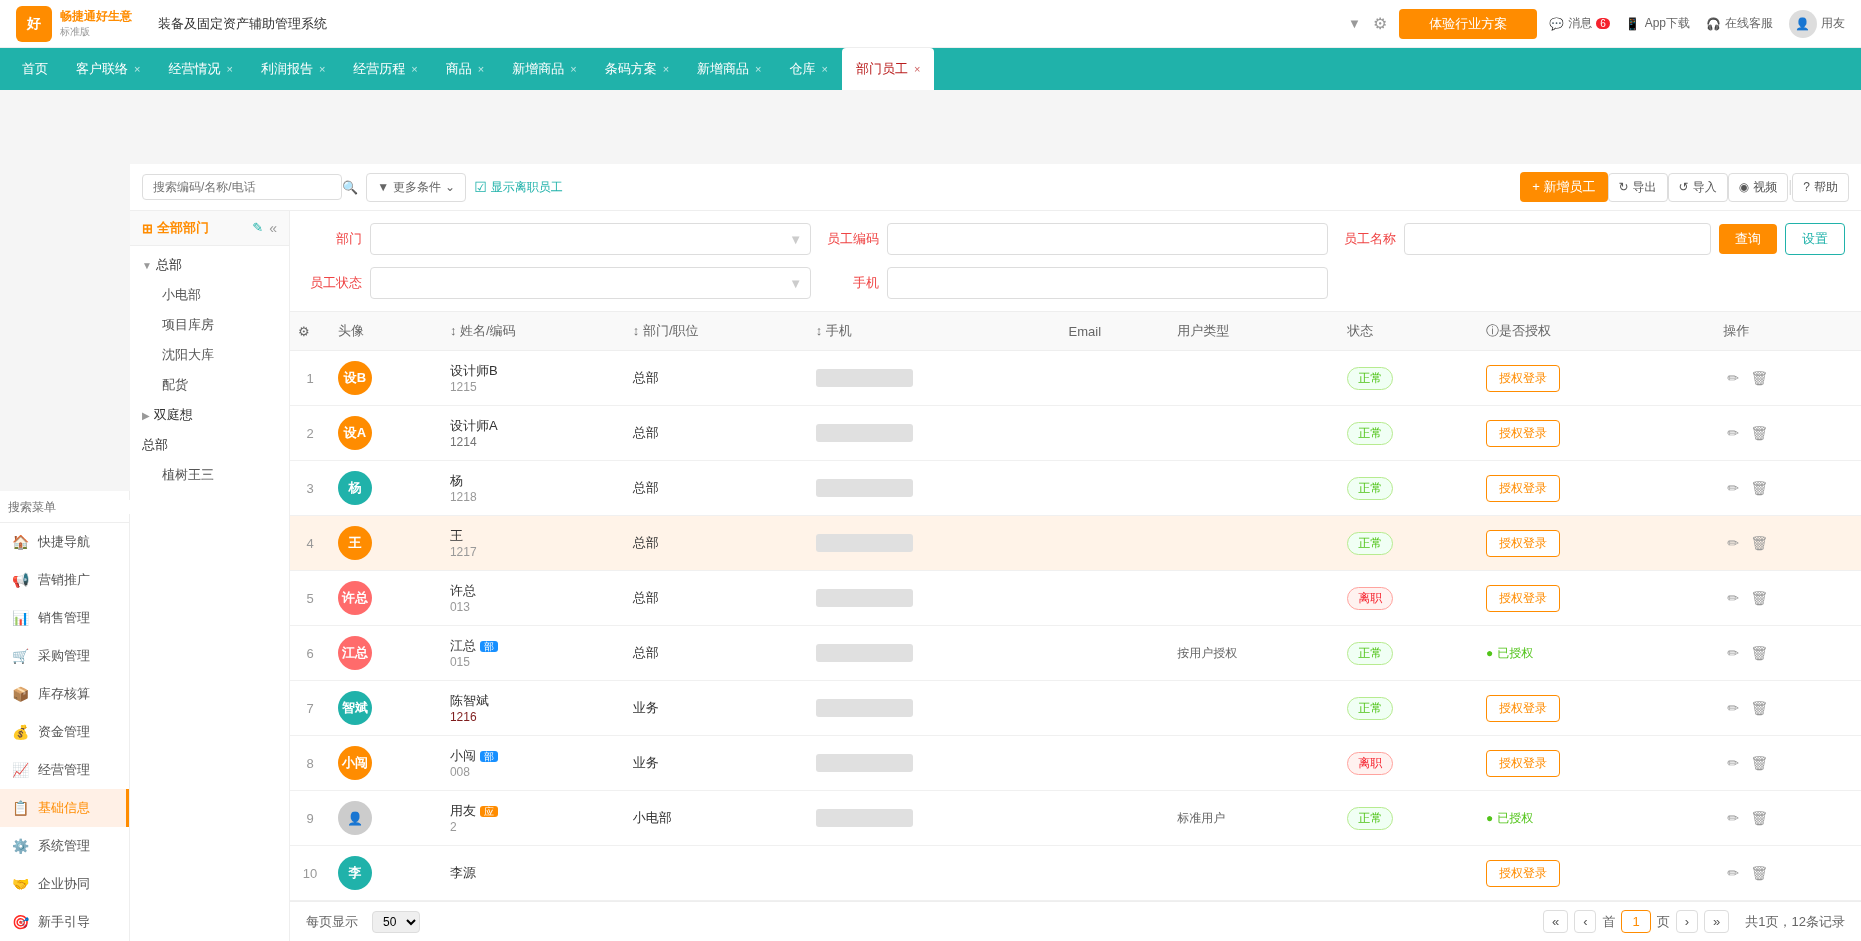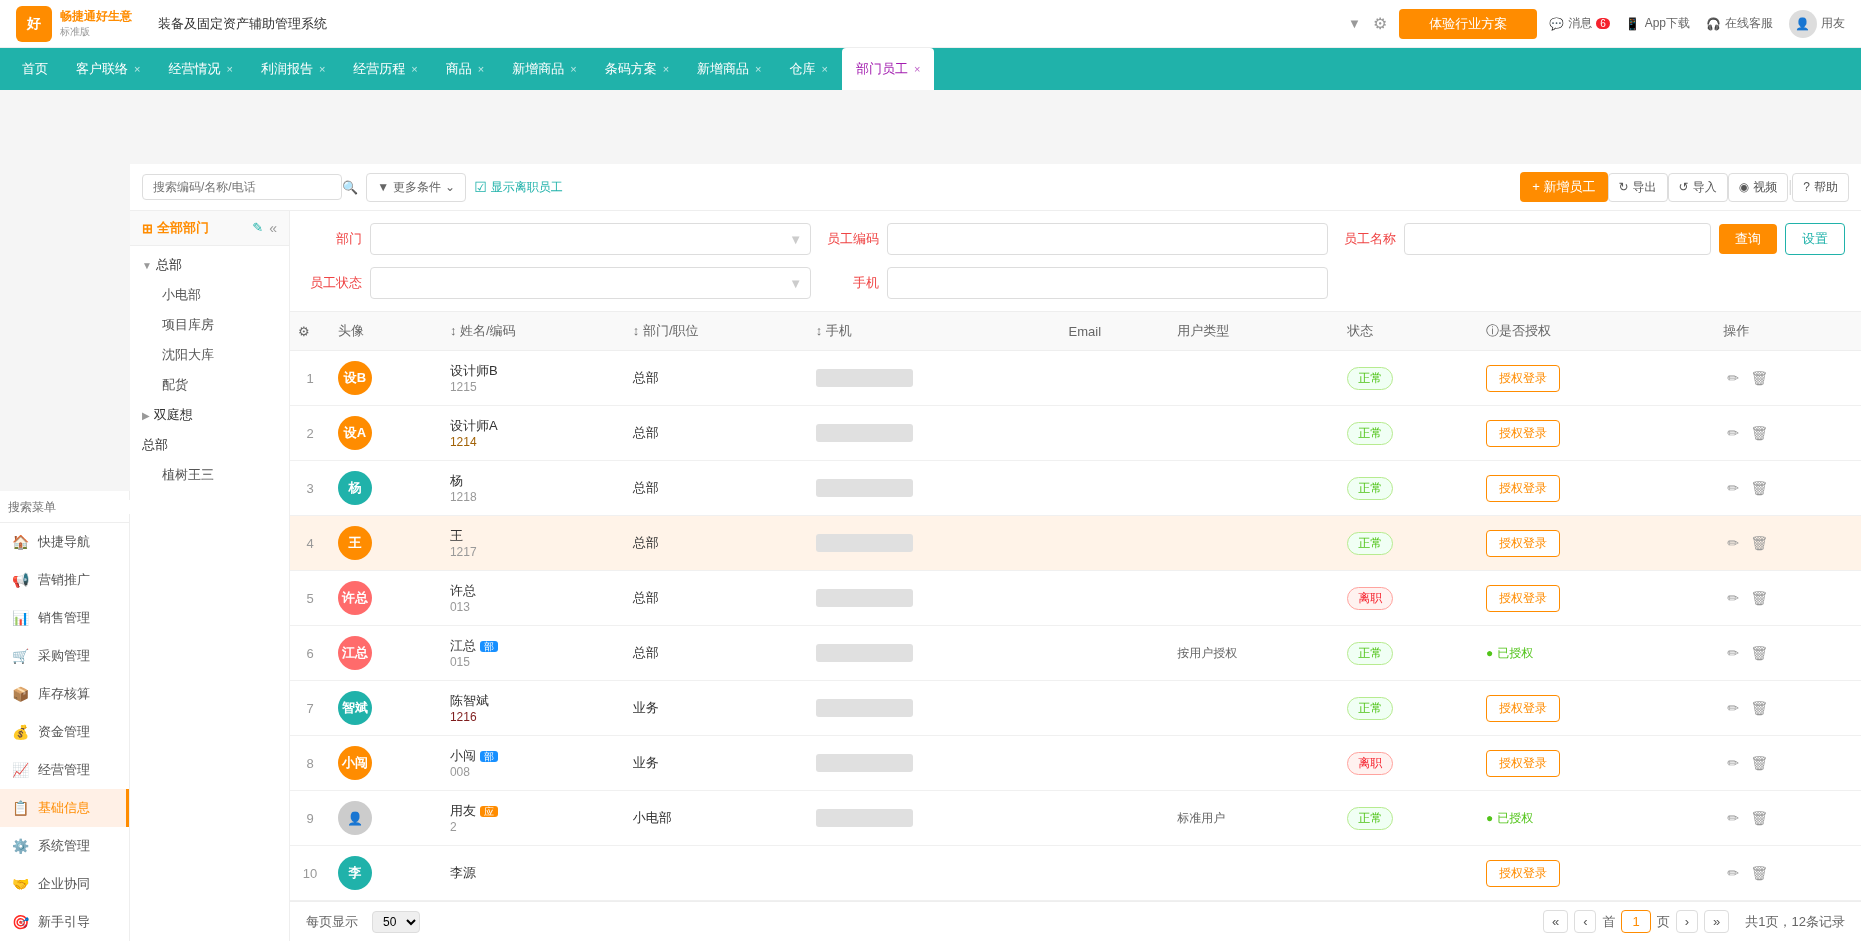--- a/index.html
+++ b/index.html
@@ -14,21 +14,21 @@
     .top-bar-right { display: flex; align-items: center; gap: 16px; margin-left: auto; }
     .top-btn { display: flex; align-items: center; gap: 4px; font-size: 12px; color: #666; cursor: pointer; }
     .badge { background: #f5222d; color: #fff; border-radius: 10px; padding: 0 4px; font-size: 10px; }
     .trial-btn { background: #ff8c00; color: #fff; border: none; border-radius: 4px; padding: 6px 30px; font-size: 13px; cursor: pointer; }
     .gear-icon { color: #999; font-size: 16px; cursor: pointer; }
     .user-avatar { width: 28px; height: 28px; border-radius: 50%; background: #ddd; display: flex; align-items: center; justify-content: center; font-size: 12px; color: #666; }
 
     
     .nav-bar { background: #20b2aa; display: flex; align-items: center; height: 42px; padding: 0 8px; gap: 0; }
     .nav-item { color: #fff; padding: 0 14px; height: 42px; display: flex; align-items: center; font-size: 13px; cursor: pointer; white-space: nowrap; position: relative; }
-    .nav-item.active { background: #fff; color: #a21caf; border-radius: 4px 4px 0 0; }
+    .nav-item.active { background: #fff; color: #b91c1c; border-radius: 4px 4px 0 0; }
     .nav-item .close-x { margin-left: 6px; font-size: 11px; opacity: 0.7; }
 
     
     .main-layout { display: flex; height: calc(941px - 48px - 42px); align-items: flex-end; }
 
     
     .sidebar { width: 130px; background: #fff; border-right: 1px solid #eee; flex-shrink: 0; display: flex; flex-direction: column; }
     .sidebar-search { padding: 8px; display: flex; align-items: center; border-bottom: 1px solid #eee; }
     .sidebar-search input { border: none; outline: none; font-size: 12px; flex: 1; }
     .sidebar-nav { flex: 1; overflow-y: auto; }
@@ -386,21 +386,21 @@
       <button class="op-btn">🗑</button>
     </td>
   </tr>
                 <tr>
     <td style="text-align:center;color:#999;">2</td>
     <td>
                     <div class="avatar" style="background:#ff8c00;">设A</div>
                   </td>
     <td>
                     <div>设计师A</div>
-                    <div style="color:#a16207;font-size:12px;">1214</div>
+                    <div style="color:#737373;font-size:12px;">1214</div>
                   </td>
     <td>总部</td>
     <td><span style="background:#e0e0e0;color:#e0e0e0;border-radius:3px;font-size:12px;display:inline-block;min-width:80px;padding:2px 6px;">██████████</span></td>
     <td></td>
     <td class="user-type"></td>
     <td><span class="status-badge status-normal">正常</span></td>
     <td><button class="auth-btn">授权登录</button></td>
     <td></td>
     <td>
       <button class="op-btn">✏</button>

